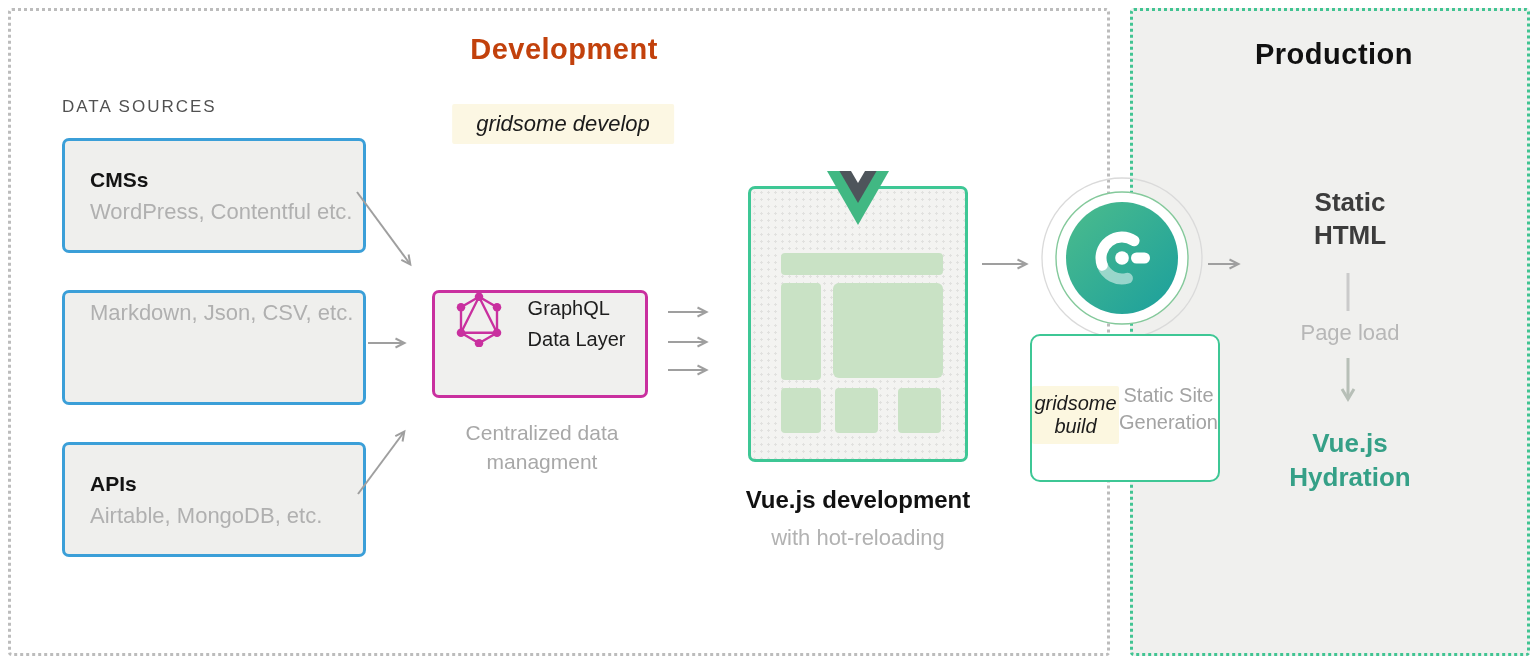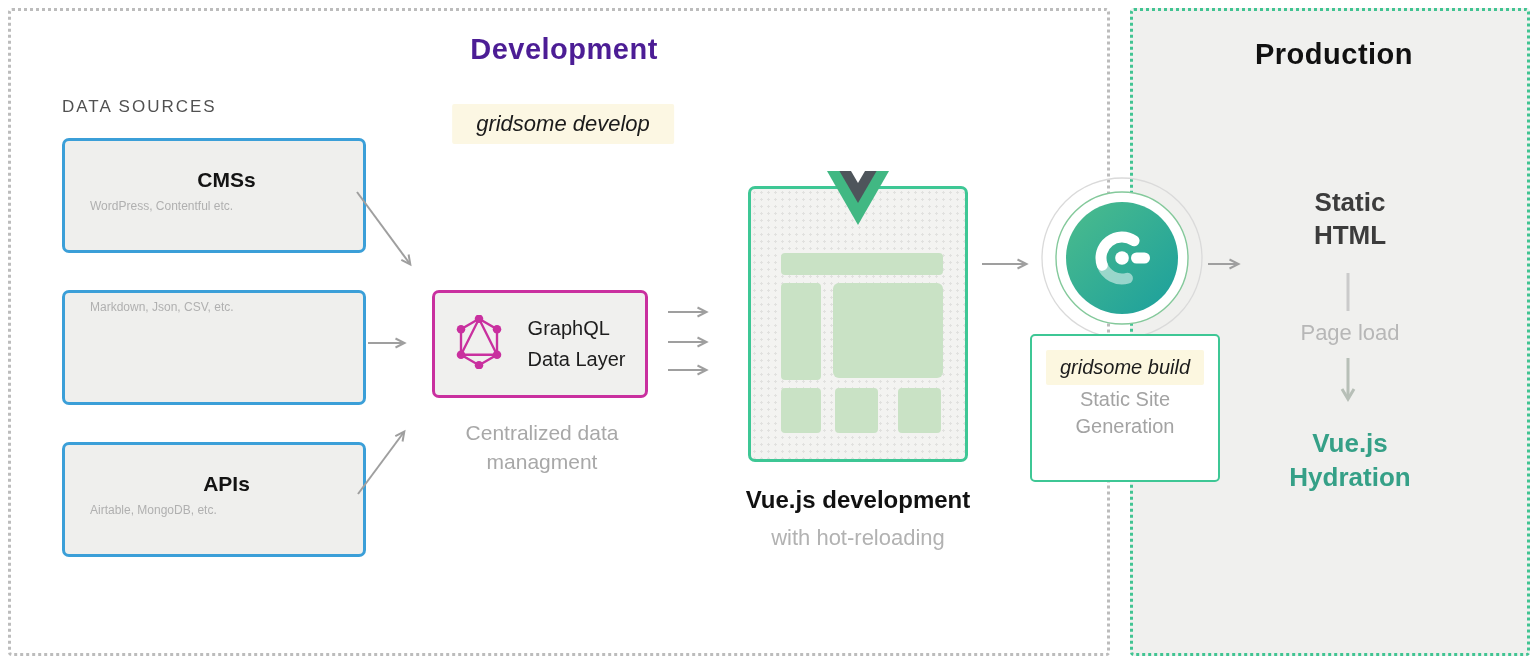--- a/index.html
+++ b/index.html
@@ -14,64 +14,64 @@
   .dev-section{
     left:8px;top:8px;width:1096px;height:642px;
     border:3px dotted #bcbcbc;border-radius:4px;background:#ffffff;
   }
   .prod-section{
     left:1130px;top:8px;width:394px;height:642px;
     border:3px dotted #41c492;border-radius:4px;background:#f0f0ee;
   }
 
   
-  .dev-title{left:564px;top:33px;font-size:29px;font-weight:800;color:#4c1d95;letter-spacing:.5px;}
+  .dev-title{left:564px;top:33px;font-size:29px;font-weight:800;color:#c2410c;letter-spacing:.5px;}
   .prod-title{left:1334px;top:38px;font-size:29px;font-weight:800;color:#111;letter-spacing:.5px;}
   .badge{
     background:#fcf7e3;color:#1b1b1b;font-style:italic;
     font-size:22px;padding:7px 24px;border-radius:2px;white-space:nowrap;margin-top:20px;
   }
   .dev-badge{left:563px;top:84px;}
   .ds-label{left:62px;top:97px;font-size:17px;letter-spacing:2px;color:#515151;text-align:center;}
 
   
   .src-box{
     left:62px;width:273px;height:109px;background:#efefed;
     border:3px solid #3b9fd8;border-radius:7px;padding-left:25px;
     box-sizing:content-box;
   }
-  .src-title{margin-top:27px;font-size:21px;font-weight:700;color:#131313;text-align:center;}
-  .src-sub{margin-top:7px;font-size:12px;color:#b0b0b0;}
+  .src-title{margin-top:27px;font-size:21px;font-weight:700;color:#131313;}
+  .src-sub{margin-top:7px;font-size:22px;color:#b0b0b0;}
 
   
   .gql-box{
     left:432px;top:290px;width:210px;height:102px;background:#f0f0ee;
     border:3px solid #c9309f;border-radius:7px;
-    display:flex;align-items:center;justify-content:center;gap:25px;
+    display:flex;justify-content:center;gap:25px;
   }
   .gql-text{font-size:20px;line-height:1.55;color:#1d1d1d;}
   .gql-caption{left:542px;top:418px;font-size:21px;line-height:1.4;color:#a8a8a8;}
 
   
   .vue-box{
     left:748px;top:186px;width:214px;height:270px;
     border:3px solid #3ec795;border-radius:7px;background:#f3f3f1;
     background-image:radial-gradient(circle,#e1e1df 1px,transparent 1.2px);
     background-size:7px 7px;
   }
   .wf{position:absolute;background:#c9e2c5;border-radius:4px;}
   .vue-logo{left:827px;top:171px;}
   .vue-caption-title{left:858px;top:486px;font-size:24px;font-weight:800;color:#111;}
   .vue-caption-sub{left:858px;top:525px;font-size:22px;color:#b2b2b2;}
 
   
   .build-box{
     left:1030px;top:334px;width:186px;height:144px;background:#ffffff;
-    border:2px solid #3ec795;border-radius:5px;z-index:6;
-    display:flex;flex-direction:column;align-items:center;
+    border:2px solid #3ec795;border-radius:10px;z-index:6;
+    display:flex;flex-direction:row;align-items:center;
   }
   .build-badge{
     margin-top:14px;width:158px;background:#fcf7e0;color:#1b1b1b;
     font-style:italic;font-size:20px;text-align:center;padding:6px 0;border-radius:2px;
   }
   .build-caption{margin-top:1px;font-size:20px;line-height:1.35;color:#a3a3a3;text-align:center;}
 
   
   .static-html{left:1350px;top:186px;font-size:26px;font-weight:800;color:#3c3c3c;line-height:1.25;}
   .page-load{left:1350px;top:320px;font-size:22px;color:#b7b7b7;}

